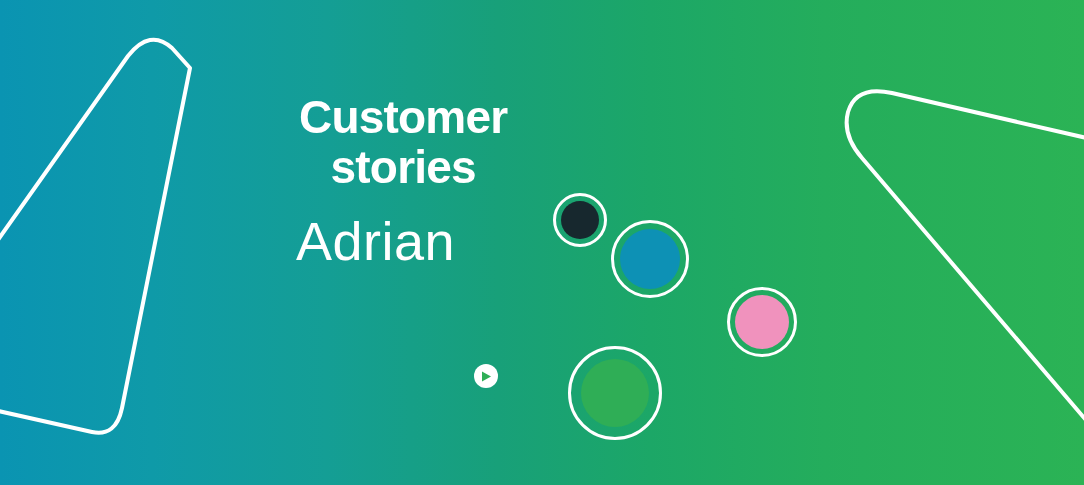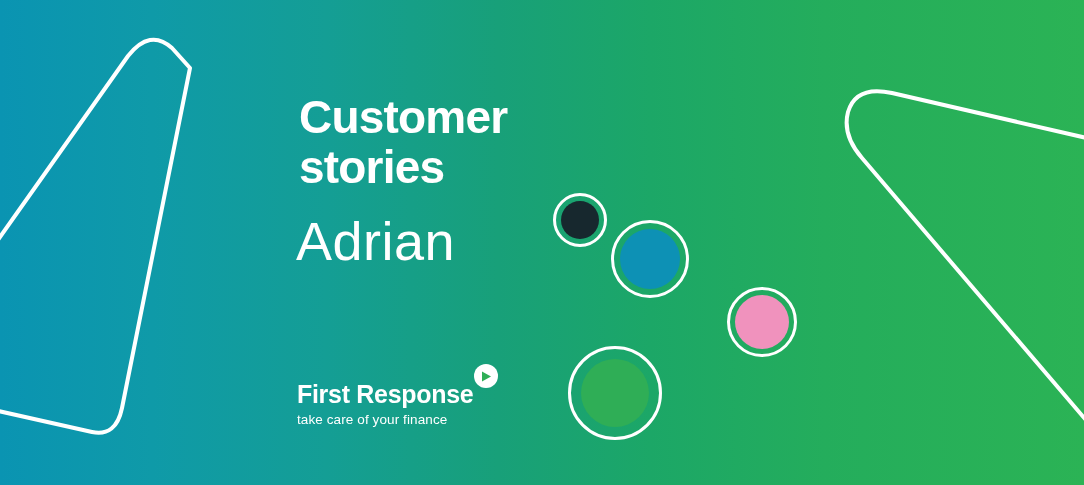--- a/index.html
+++ b/index.html
@@ -16,20 +16,21 @@
     width:1084px; height:485px;
     overflow:hidden;
     background:linear-gradient(90deg,
         #0a94b2 0%,
         #0f9aa8 14%,
         #149e95 30%,
         #18a079 46%,
         #1ca767 60%,
         #24ad5c 76%,
         #2bb355 100%);
+    text-align:center;
   }
 
   
   .deco-svg {
     position:absolute;
     top:0; left:0;
     width:1084px; height:485px;
     pointer-events:none;
   }
   .deco-path {
@@ -130,24 +131,20 @@
 
   <span class="dot" style="left:568px; top:346px; width:94px; height:94px;">
     <span class="dot-fill" style="left:10px; top:10px; width:68px; height:68px; background:#2fae56;"></span>
   </span>
 
   <h1 class="headline">Customer
 stories</h1>
 
   <div class="subject-name">Adrian</div>
 
-  <div class="logo-block">
-    <div class="logo-name">First Response</div>
-    <div class="logo-tagline">take care of your finance</div>
-  </div>
 
   <div class="play-badge">
     <svg width="12" height="13" viewBox="0 0 12 13">
       <polygon points="2,1.5 11,6.5 2,11.5" fill="#2fae56"></polygon>
     </svg>
   </div>
 
 </div>
 
 </body></html>

